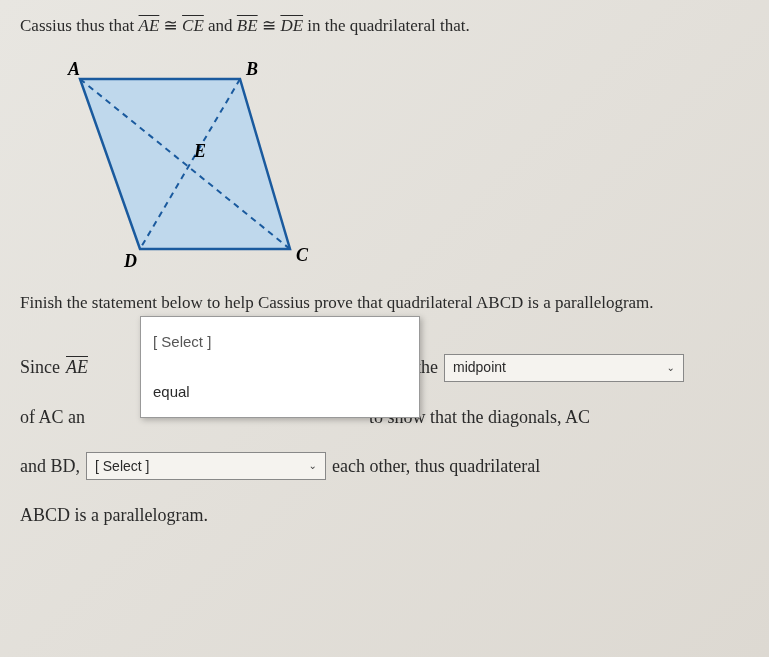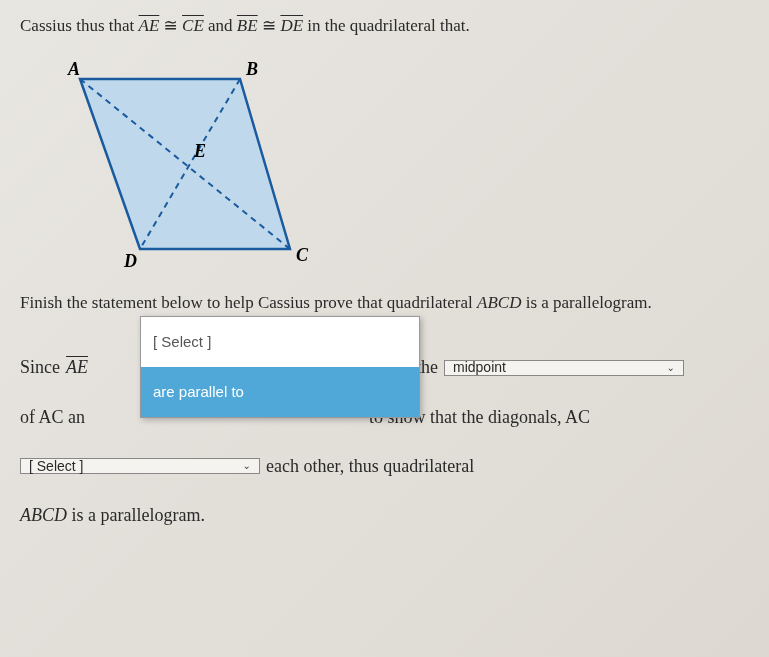--- a/index.html
+++ b/index.html
@@ -41,21 +41,20 @@
     .figure-area svg {
       width: 100%;
       height: 100%;
     }
     .instruction {
       font-size: 17px;
       line-height: 1.6;
       margin: 10px 0 28px 0;
     }
     .italic {
-      font-style: italic;
     }
     .proof-area {
       font-size: 18px;
       line-height: 2.4;
       position: relative;
     }
     .proof-row {
       display: flex;
       align-items: center;
       flex-wrap: wrap;
@@ -88,21 +87,21 @@
     .select-box {
       display: inline-flex;
       align-items: center;
       justify-content: space-between;
       border: 1px solid #888;
       background: #f5f3ef;
       padding: 3px 8px;
       font-size: 14px;
       font-family: Arial, sans-serif;
       min-width: 180px;
-      height: 16px;
+      height: 28px;
       vertical-align: middle;
     }
     .select-box.wide {
       min-width: 240px;
     }
     .chevron {
       font-size: 10px;
       color: #444;
     }
     .text-behind {
@@ -148,41 +147,42 @@
 </div>
 
 <div class="instruction">
   <span>Finish the statement below to help Cassius prove that quadrilateral </span><span class="italic">ABCD</span><span> is a parallelogram.</span>
 </div>
 
 <div class="proof-area">
 
   <div class="dropdown-open">
     <div class="dropdown-item header">[ Select ]</div>
-    <div class="dropdown-item highlighted">are parallel to</div>
+    <div class="dropdown-item">equal</div>
   </div>
 
   <div class="proof-row text-behind" style="margin-top:30px;">
     <span>Since </span>
     <span class="math-seg overline">AE</span>
     <span style="display:inline-block;width:280px;"></span>
     <span style="margin-left:4px;">E<span> is the </span></span>
     <span class="select-box wide">
       <span>midpoint</span>
       <span class="chevron">⌄</span>
     </span>
   </div>
 
   <div class="proof-row text-behind">
     <span>of AC an</span>
     <span style="display:inline-block;width:272px;"></span>
     <span>to show that the diagonals, AC</span>
   </div>
 
   <div class="proof-row">
+    <span>and BD, </span>
     <span class="select-box wide">
       <span>[ Select ]</span>
       <span class="chevron">⌄</span>
     </span>
     <span> each other, thus quadrilateral</span>
   </div>
 
   <div class="proof-row">
     <span>
       <span class="italic">ABCD</span> is a parallelogram.

